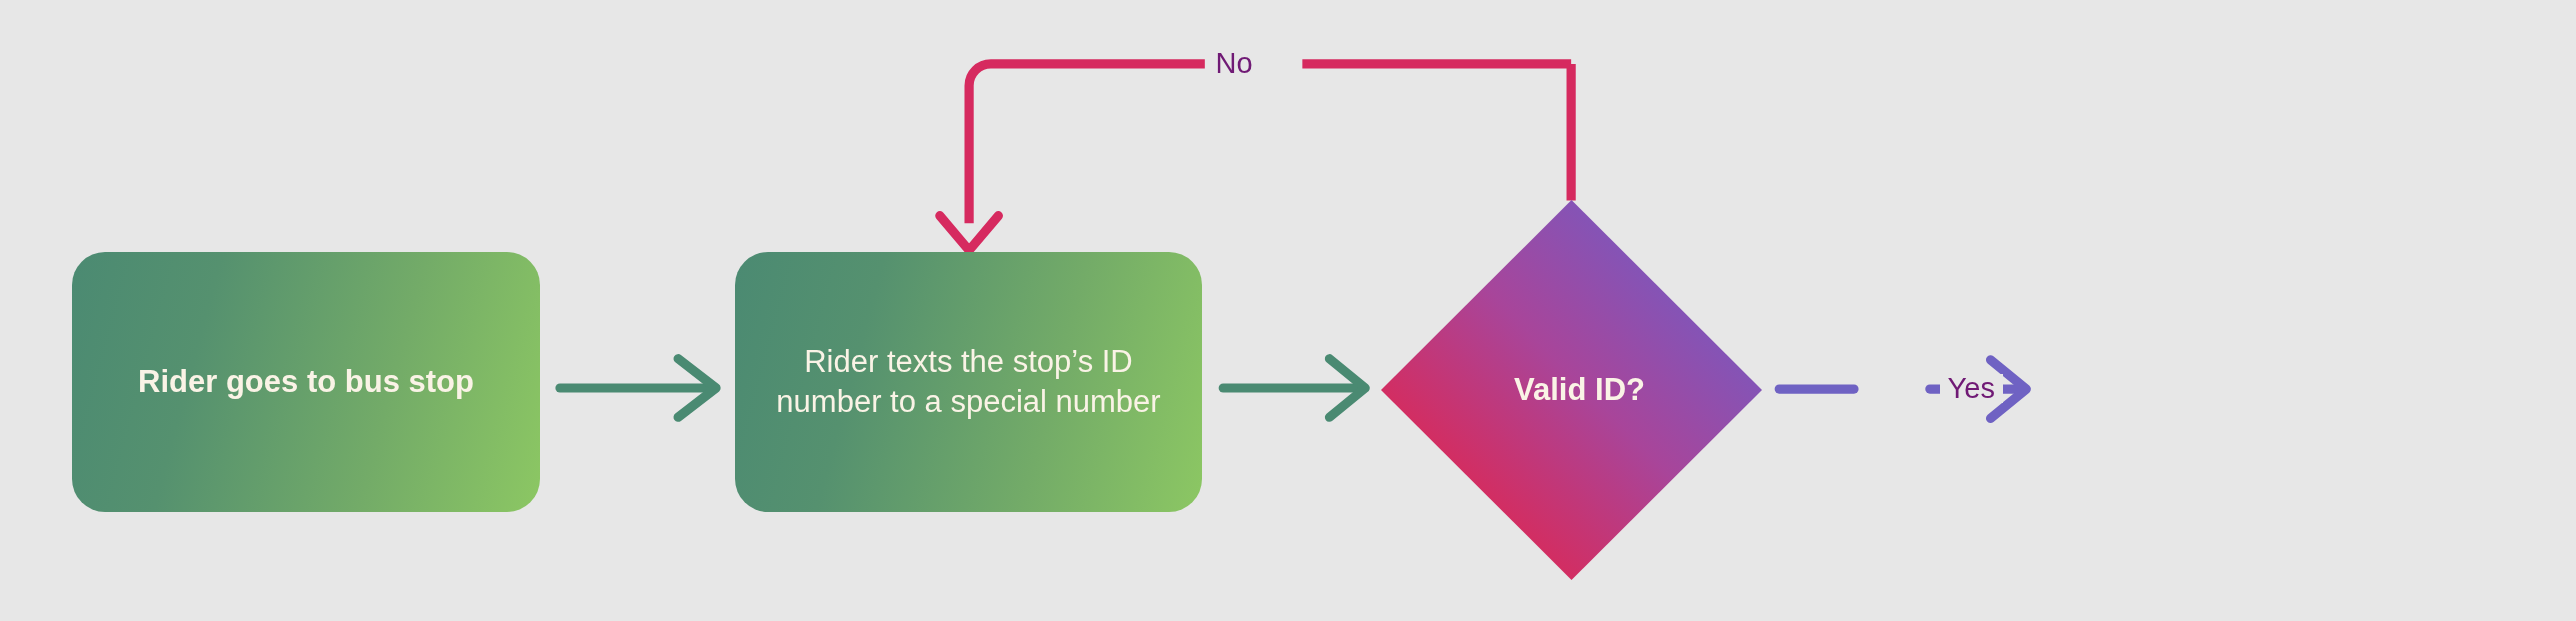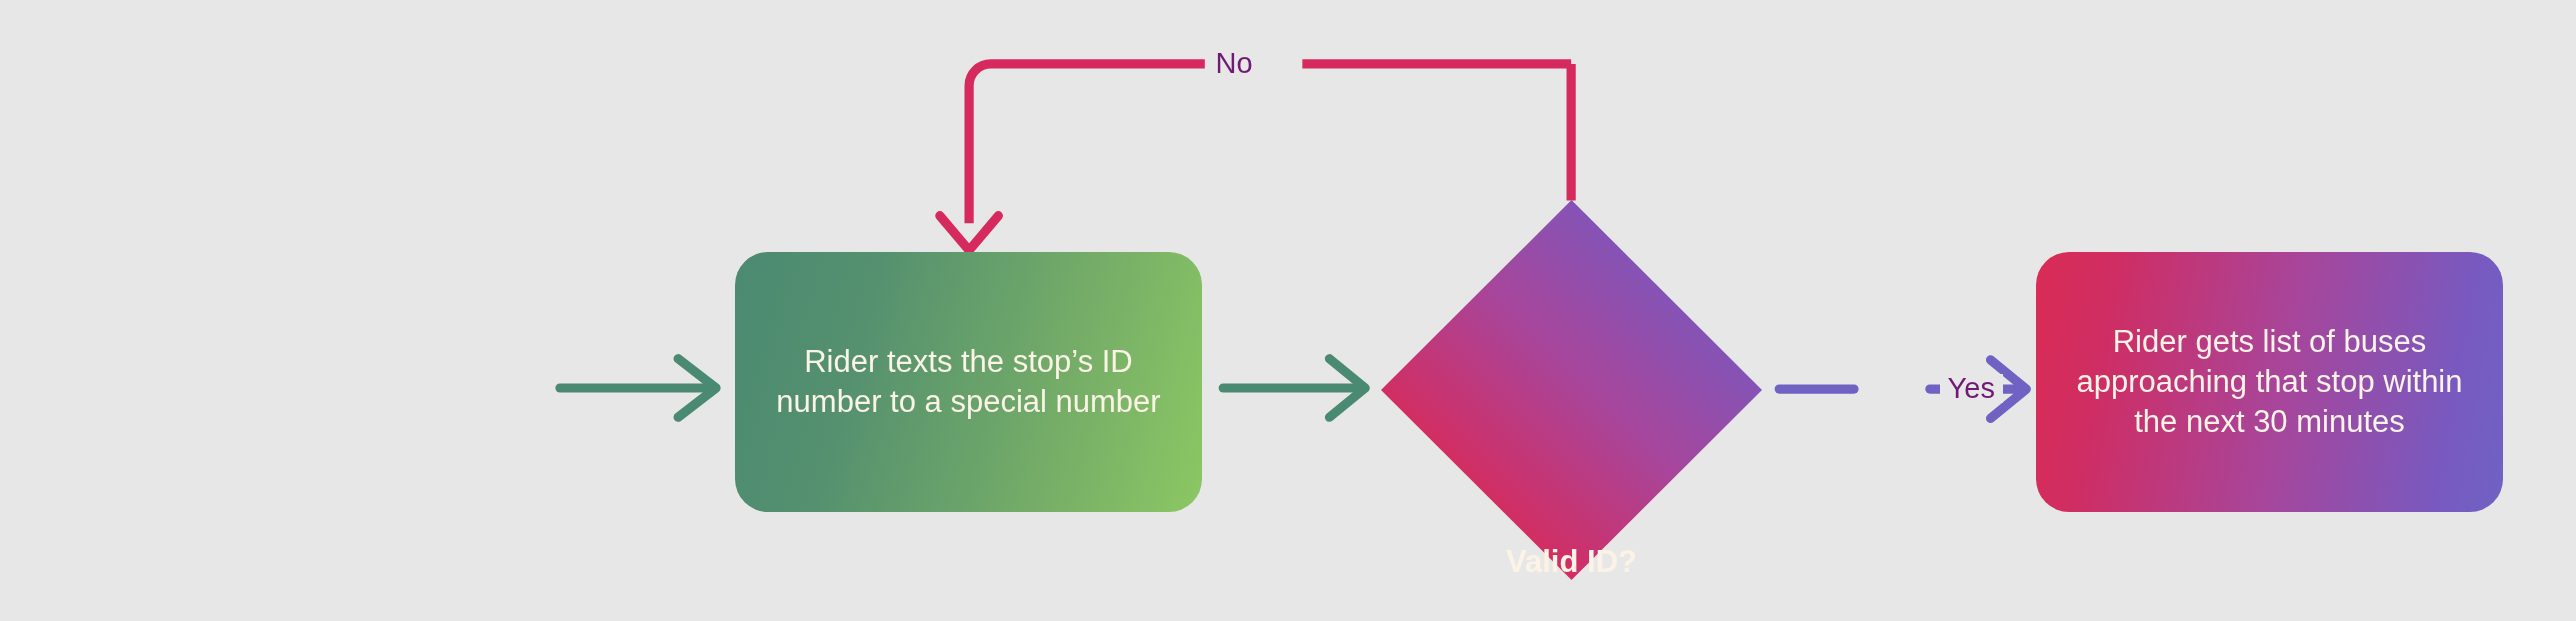--- a/index.html
+++ b/index.html
@@ -35,24 +35,24 @@
   .diamond-wrap {
     position: absolute;
   }
   .diamond-shape {
     position: absolute;
     left: 0; top: 0;
     width: 100%; height: 100%;
   }
   .diamond-text {
     position: absolute;
-    left: 0; top: 0;
+    left: 8px; top: 0;
     width: 100%; height: 100%;
     display: flex;
-    align-items: flex-end;
+    align-items: center;
     justify-content: center;
     color: #faf3e6;
     text-align: center;
   }
   .edge-label {
     position: absolute;
     color: #701a75;
     font-size: 29px;
     line-height: 1;
     background: #e7e7e7;
@@ -132,20 +132,23 @@
       <path d="M 2898 370 L 2898 118" fill="none" stroke="#d62a5f" stroke-width="17" stroke-linecap="butt"></path>
 
       <path d="M 2898 118 L 2402 118" fill="none" stroke="#d62a5f" stroke-width="17" stroke-linecap="butt"></path>
 
       <path d="M 2222 118 L 1827 118 A 40 40 0 0 0 1787 158 L 1787 412" fill="none" stroke="#d62a5f" stroke-width="17" stroke-linecap="butt"></path>
 
       <polyline points="1733,398 1787,462 1841,398" fill="none" stroke="#d62a5f" stroke-width="17" stroke-linecap="round" stroke-linejoin="round"></polyline>
     </g>
   </svg>
 
+  <div id="node-start" class="node box">
+    <span class="label">Rider goes to bus stop</span>
+  </div>
 
   <div id="node-text-stop" class="node box">
     <span class="label">Rider texts the stop’s ID number to a special number</span>
   </div>
 
   <div id="node-decision" class="diamond-wrap">
     <svg class="diamond-shape" viewBox="0 0 703 700" preserveAspectRatio="none">
       <defs>
         <linearGradient id="diamondGrad" x1="0" y1="1" x2="1" y2="0">
           <stop offset="0%" stop-color="#d4286a"></stop>
@@ -155,21 +158,18 @@
           <stop offset="100%" stop-color="#6f62c3"></stop>
         </linearGradient>
       </defs>
       <polygon points="351.5,0 703,350 351.5,700 0,350" fill="url(#diamondGrad)"></polygon>
     </svg>
     <div class="diamond-text">
       <span>Valid ID?</span>
     </div>
   </div>
 
-  <div id="node-result" class="node box">
-    <span class="label">Rider gets list of buses approaching that stop within the next 30 minutes</span>
-  </div>
 
   <span id="label-no" class="edge-label">No</span>
   <span id="label-yes" class="edge-label">Yes</span>
 
 </div>
 
 
 </body></html>

